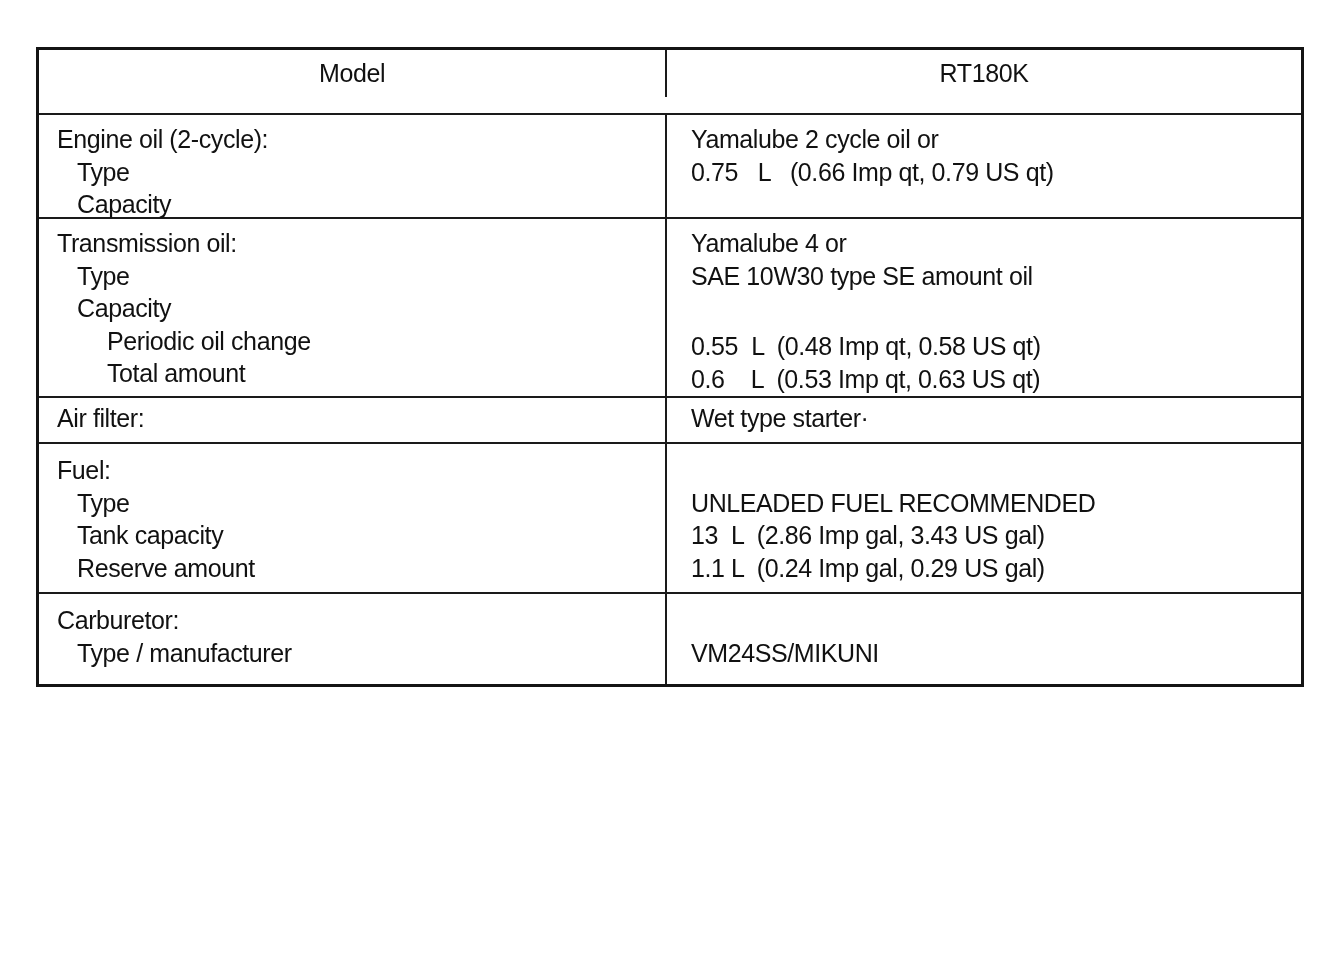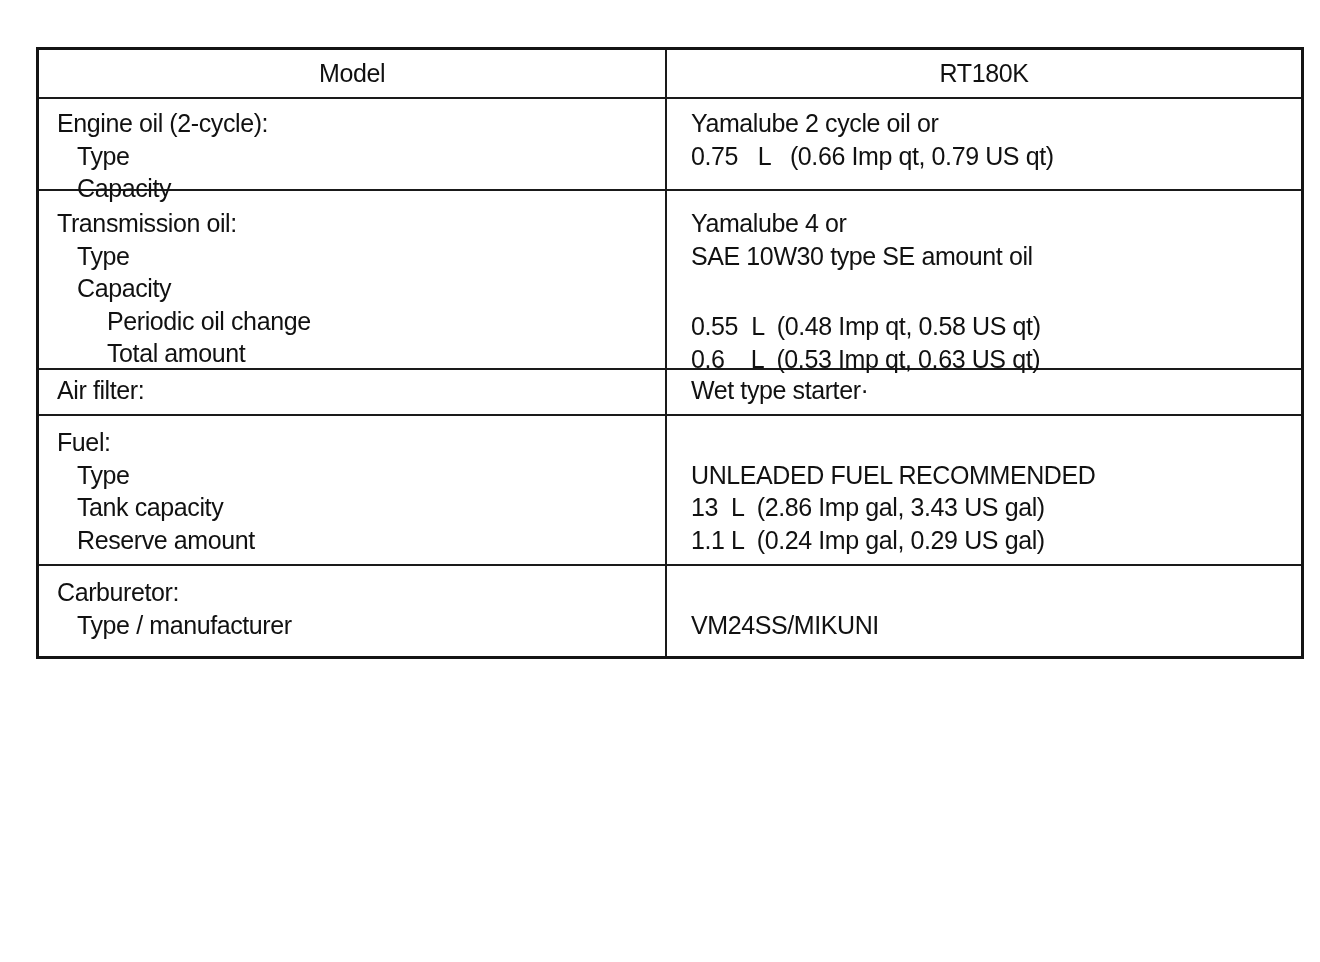--- a/index.html
+++ b/index.html
@@ -53,24 +53,24 @@
     .ind1 { padding-left: 20px; }
     .ind2 { padding-left: 50px; }
     .ind-hdr { padding-left: 0; }
 
     
     .row.header { height: 47px; }
     .row.header .cell { display: flex; align-items: center; justify-content: center; padding-left: 0; }
 
     .row.r1 { height: 83px; }
     .row.r1 .cell { padding-top: 12px; }
-    .row.r2 { height: 92px; }
+    .row.r2 { height: 104px; margin-top: 16px; }
     .row.r2 .cell { padding-top: 8px; }
     .row.r3 { height: 179px; }
-    .row.r3 .cell { padding-top: 16px; }
+    .row.r3 .cell { padding-top: 8px; }
     .row.r4 { height: 46px; }
     .row.r4 .cell { padding-top: 4px; }
     .row.r5 { height: 150px; }
     .row.r5 .cell { padding-top: 10px; }
     .row.r6 { height: 92px; }
     .row.r6 .cell { padding-top: 10px; }
 
     .gap { display: block; height: 32.5px; }
     .gap2 { display: block; height: 38px; }
 

